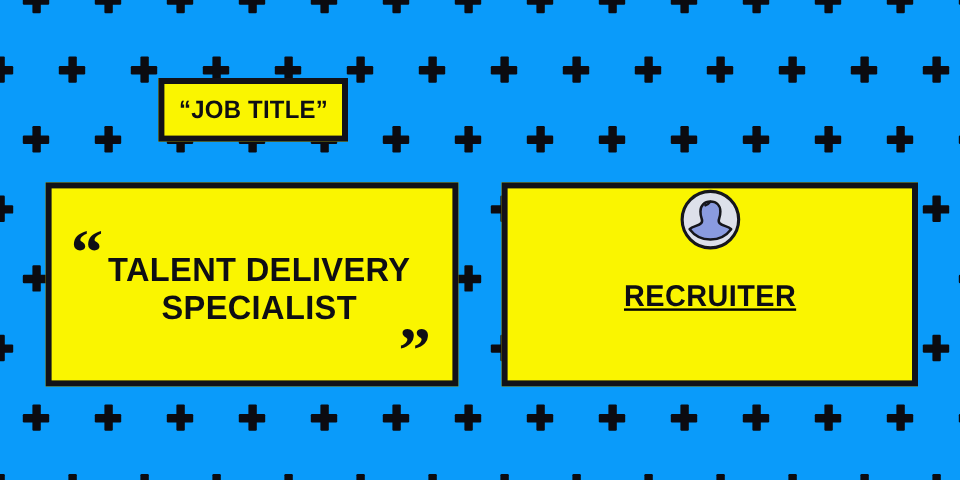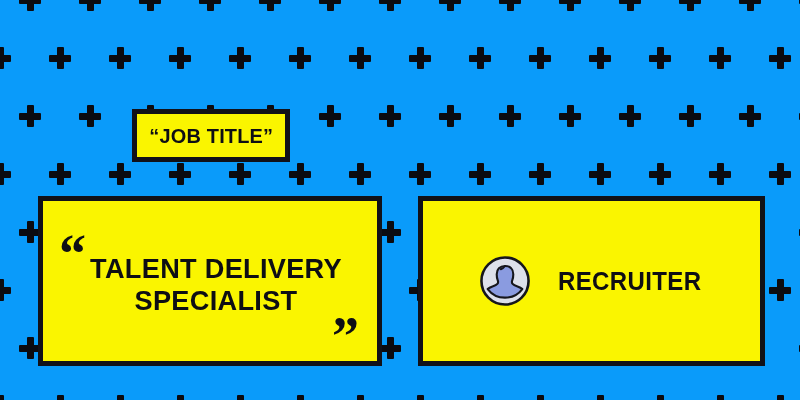--- a/index.html
+++ b/index.html
@@ -47,21 +47,20 @@
     left: 7.5px;
     width: 7px;
   }
 
   
   .card {
     position: absolute;
     background: #faf500;
     border: 5px solid #111118;
     box-sizing: border-box;
-    margin-top: 44px;
   }
 
   
   .header-box {
     display: flex;
     align-items: center;
     justify-content: center;
   }
   .header-box .label {
     color: #0e0e14;
@@ -104,24 +103,24 @@
     line-height: 1.16;
     letter-spacing: 0.3px;
     transform: scaleX(0.97);
   }
 
   
   #role-panel-inner {
     position: absolute;
     inset: 0;
     display: flex;
-    flex-direction: row;
+    flex-direction: column;
     align-items: center;
-    justify-content: center;
     gap: 24px;
+    text-decoration: underline;
   }
   #avatar-icon {
     width: 52px;
     height: 52px;
     display: block;
   }
   #role-label {
     color: #0e0e14;
     font-weight: 700;
     font-size: 25px;

